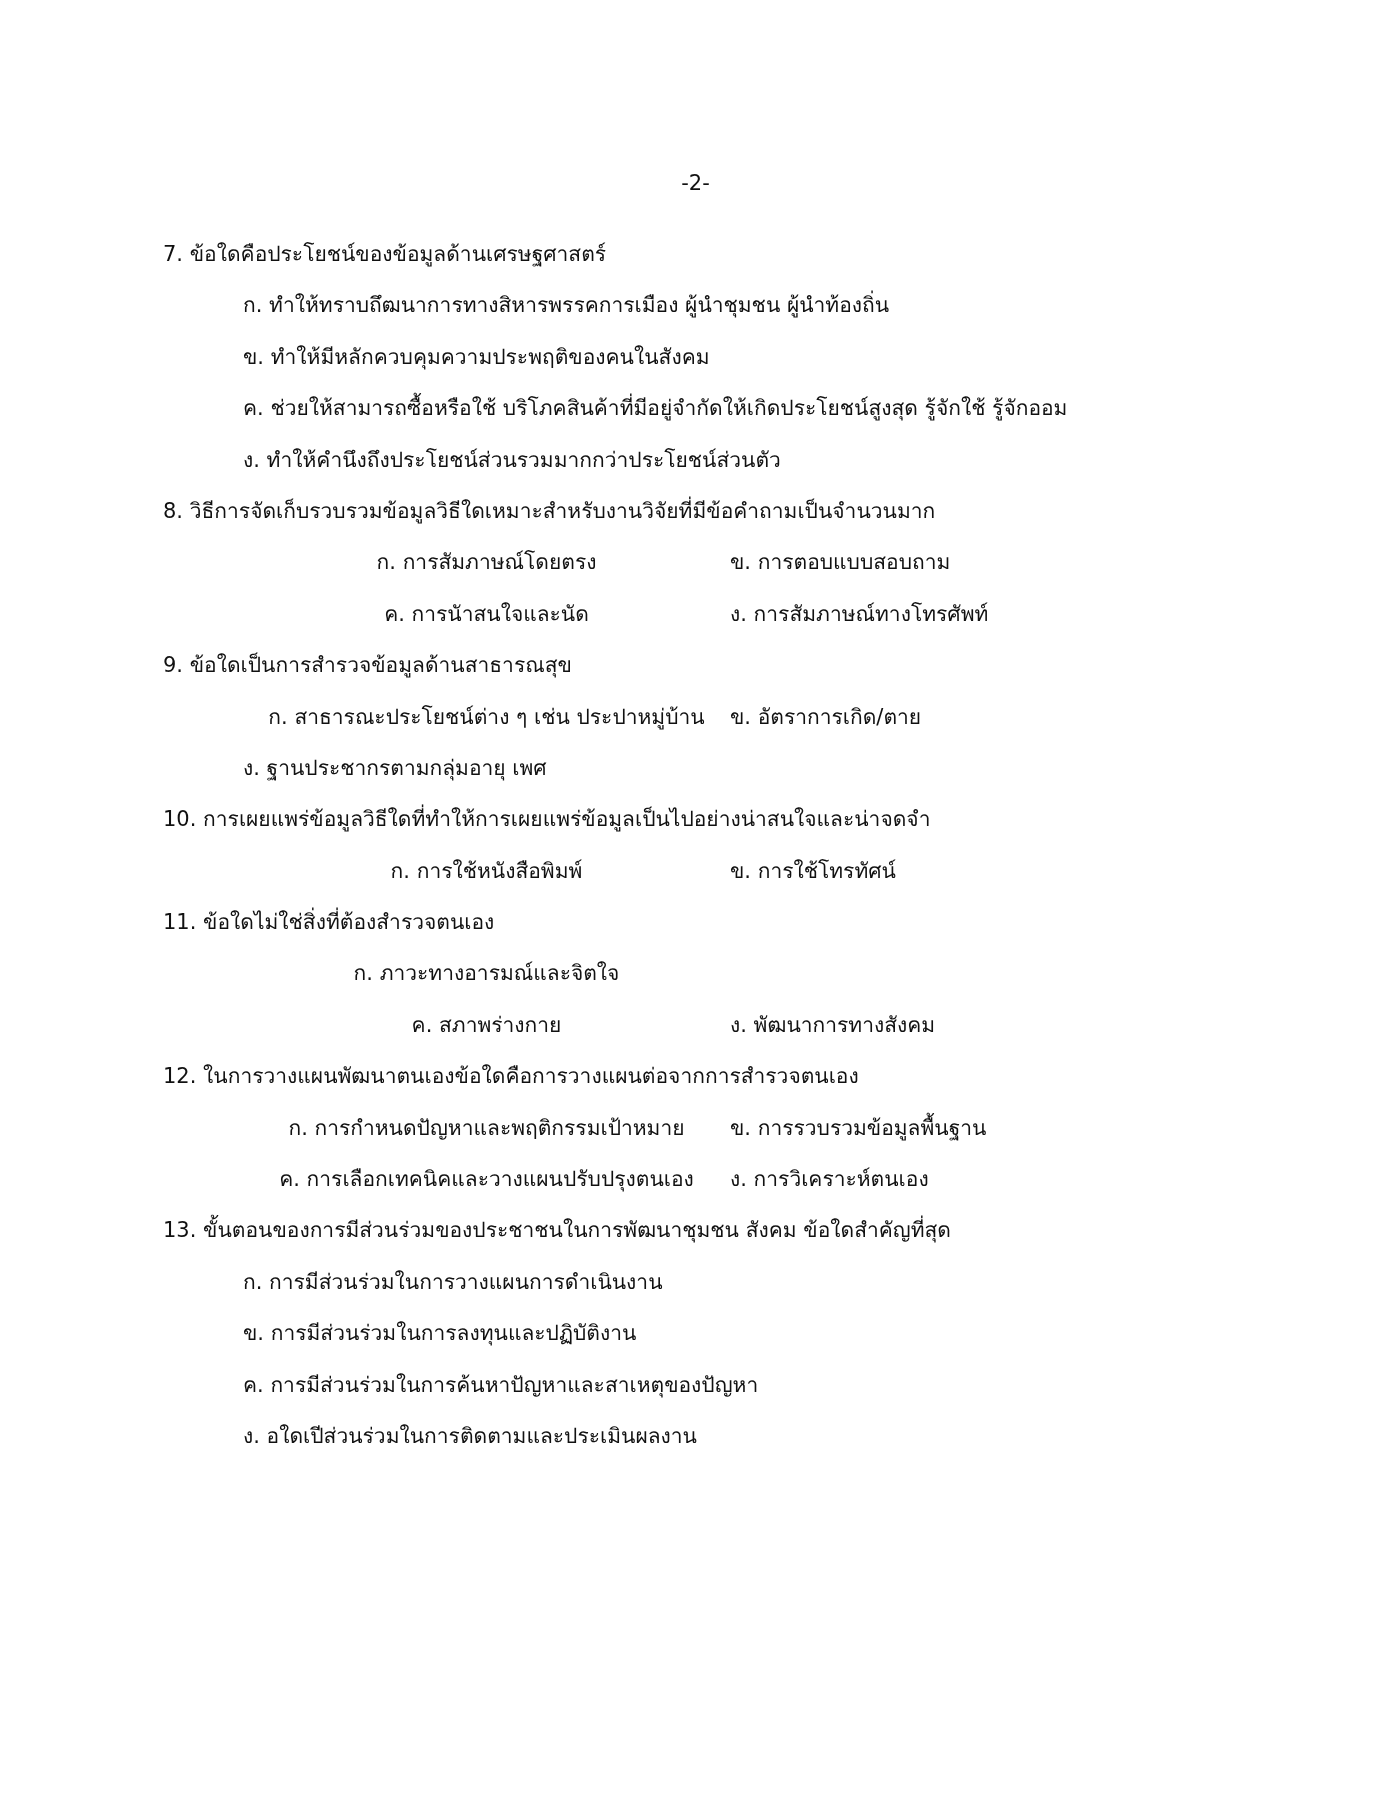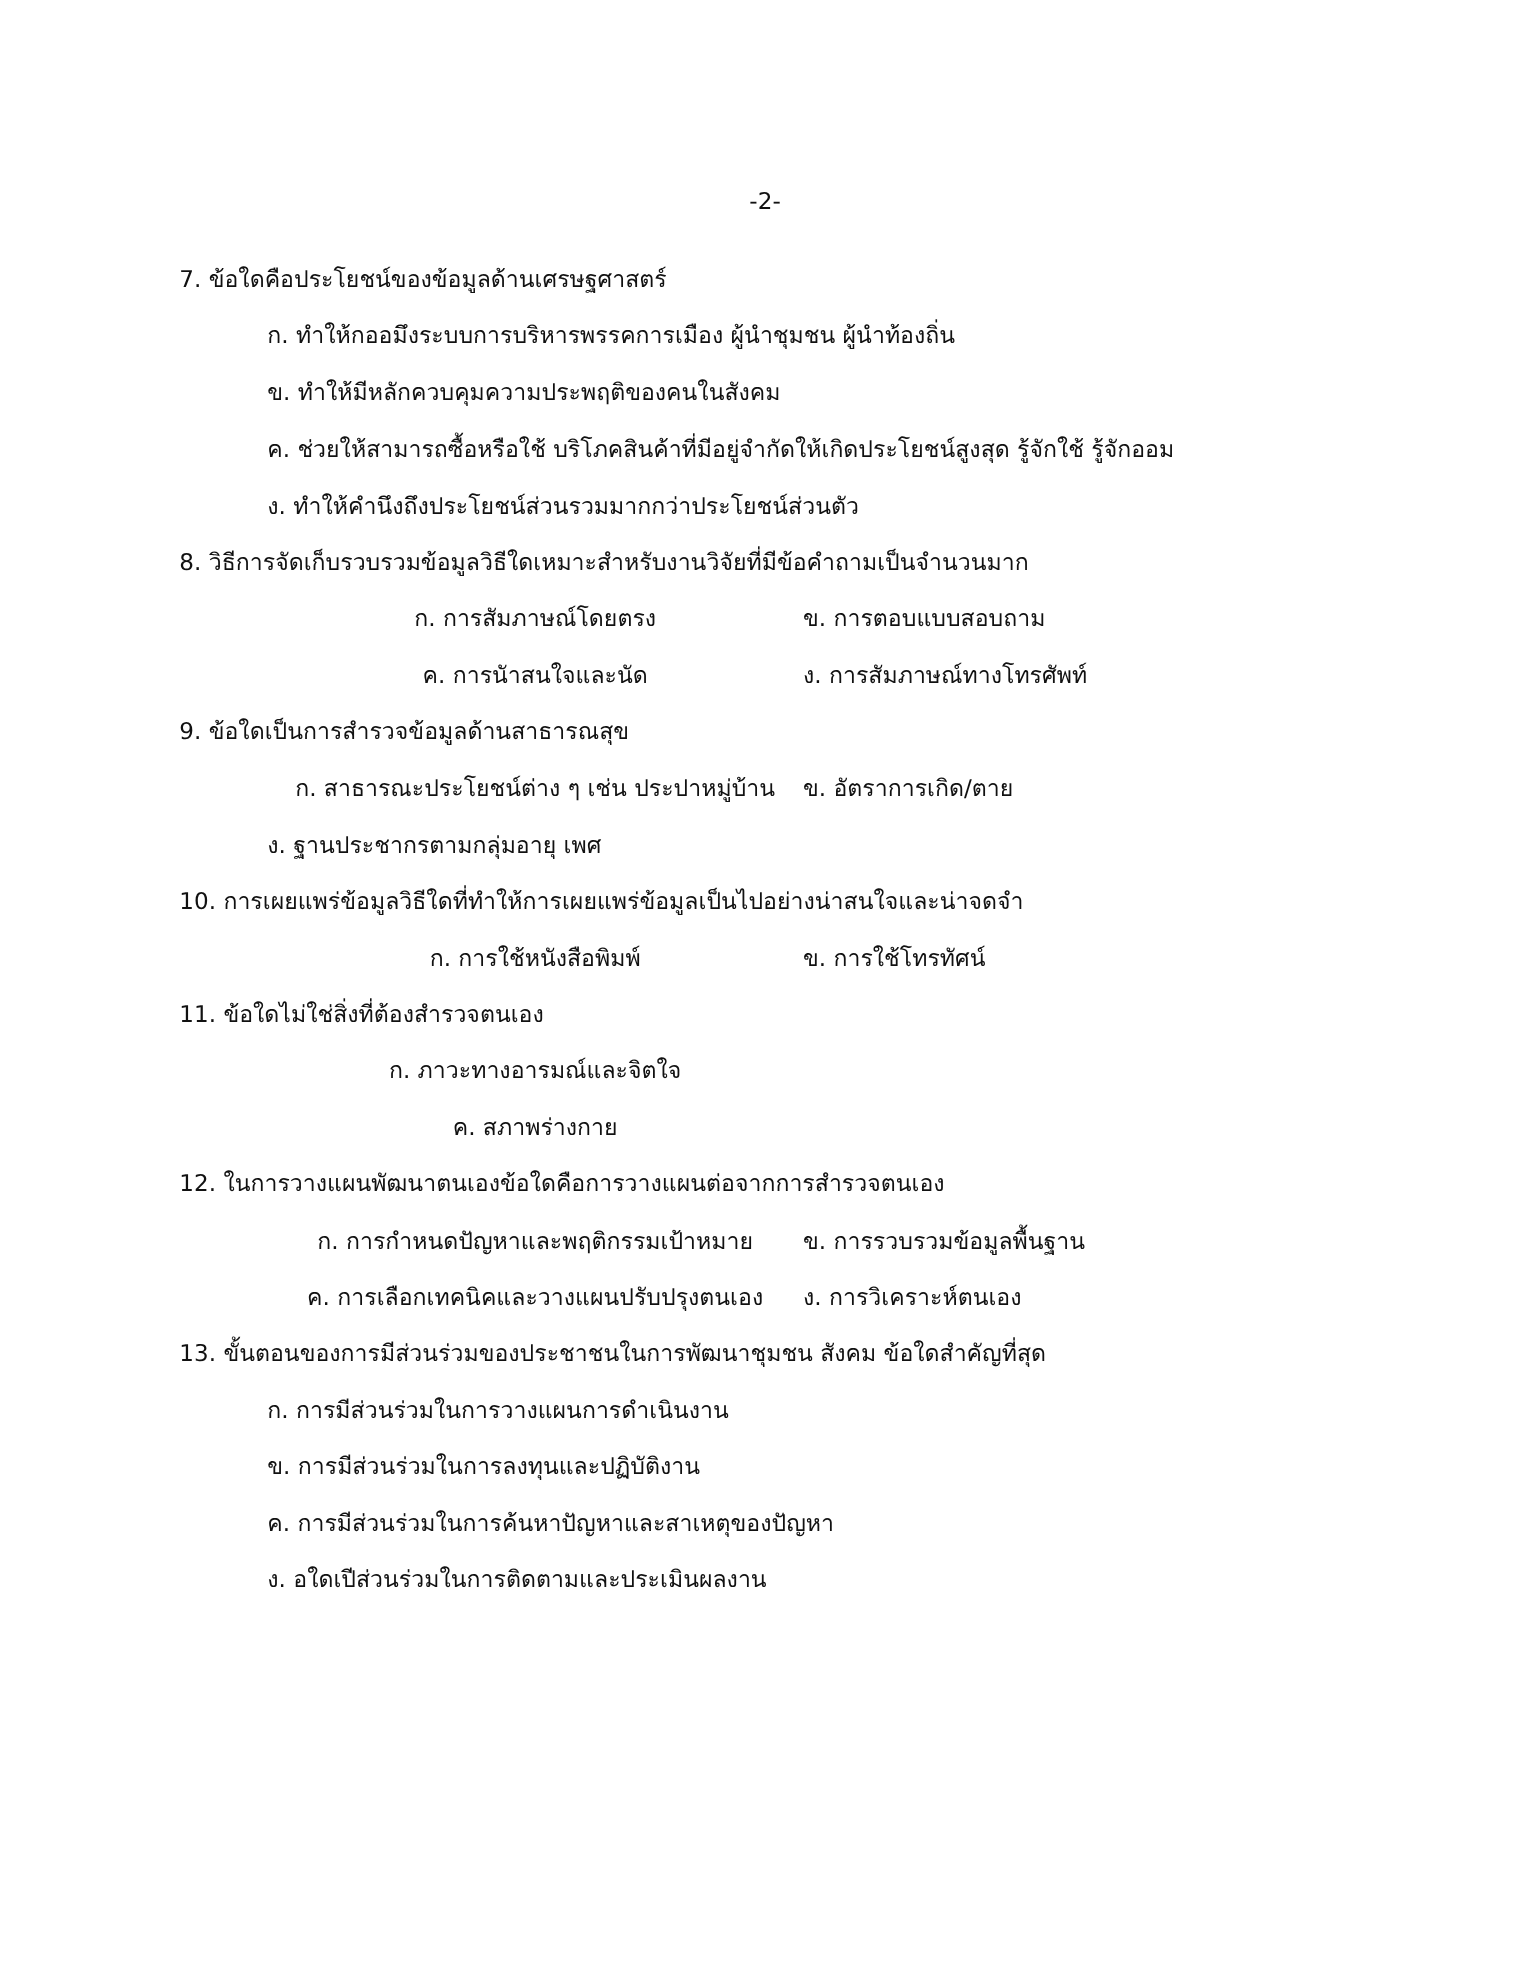--- a/index.html
+++ b/index.html
@@ -65,21 +65,21 @@
   <span>-2-</span>
 </div>
 
 <div class="content">
 
   <div>
     <div class="line question">
       <span>7.</span>
       <span>ข้อใดคือประโยชน์ของข้อมูลด้านเศรษฐศาสตร์</span>
     </div>
-    <div class="line option-single">ก. ทำให้กออมึงระบบการบริหารพรรคการเมือง ผู้นำชุมชน ผู้นำท้องถิ่น</div>
+    <div class="line option-single">ก. ทำให้ทราบถึฒนาการทางสิหารพรรคการเมือง ผู้นำชุมชน ผู้นำท้องถิ่น</div>
     <div class="line option-single">ข. ทำให้มีหลักควบคุมความประพฤติของคนในสังคม</div>
     <div class="line option-single">ค. ช่วยให้สามารถซื้อหรือใช้ บริโภคสินค้าที่มีอยู่จำกัดให้เกิดประโยชน์สูงสุด รู้จักใช้ รู้จักออม</div>
     <div class="line option-single">ง. ทำให้คำนึงถึงประโยชน์ส่วนรวมมากกว่าประโยชน์ส่วนตัว</div>
   </div>
 
   <div>
     <div class="line question">
       <span>8.</span>
       <span>วิธีการจัดเก็บรวบรวมข้อมูลวิธีใดเหมาะสำหรับงานวิจัยที่มีข้อคำถามเป็นจำนวนมาก</span>
     </div>
@@ -121,20 +121,21 @@
   <div>
     <div class="line question">
       <span>11.</span>
       <span>ข้อใดไม่ใช่สิ่งที่ต้องสำรวจตนเอง</span>
     </div>
     <div class="line option-row">
       <span class="option-col1">ก. ภาวะทางอารมณ์และจิตใจ</span>
     </div>
     <div class="line option-row">
       <span class="option-col1">ค. สภาพร่างกาย</span>
+      <span class="option-col2">ง. พัฒนาการทางสังคม</span>
     </div>
   </div>
 
   <div>
     <div class="line question">
       <span>12.</span>
       <span>ในการวางแผนพัฒนาตนเองข้อใดคือการวางแผนต่อจากการสำรวจตนเอง</span>
     </div>
     <div class="line option-row">
       <span class="option-col1">ก. การกำหนดปัญหาและพฤติกรรมเป้าหมาย</span>

